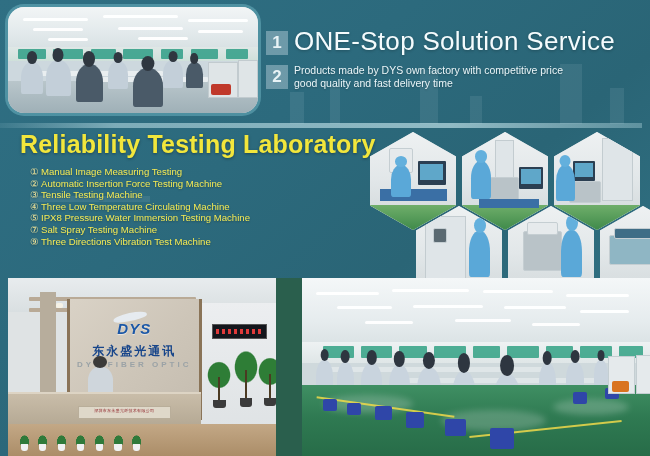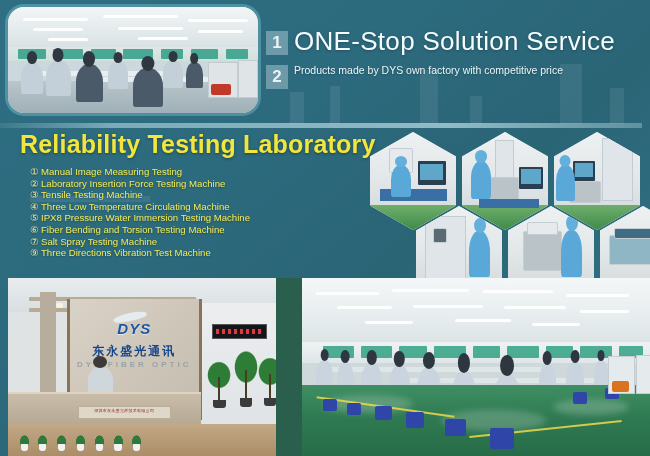--- a/index.html
+++ b/index.html
@@ -269,32 +269,32 @@
     <div class="pf-cab" style="left:92%;top:50%;width:7%;height:34%;"></div>
     <div class="pf-red" style="left:81%;top:73%;width:8%;height:10%;"></div>
   </div>
 
   <div class="num-badge" id="badge1">1</div>
   <div class="num-badge" id="badge2">2</div>
 
   <div class="headline">ONE-Stop Solution Service</div>
   <div class="subline">
     <div>Products  made by DYS  own  factory with competitive price</div>
+    <div>good quality and fast delivery time</div>
   </div>
 
   <div class="divider"></div>
 
   <div class="lab-title">Reliability Testing Laboratory</div>
   <ul class="lab-list">
     <li><span class="mk">①</span><span>Manual  Image Measuring Testing</span></li>
-    <li><span class="mk">②</span><span>Laboratory Insertion Force Testing Machine</span></li>
+    <li><span class="mk">②</span><span>Automatic Insertion Force Testing Machine</span></li>
     <li><span class="mk">③</span><span>Tensile Testing Machine</span></li>
     <li><span class="mk">④</span><span>Three Low Temperature Circulating Machine</span></li>
     <li><span class="mk">⑤</span><span>IPX8 Pressure Water Immersion Testing Machine</span></li>
-    <li><span class="mk">⑥</span><span>Fiber Bending and Torsion Testing Machine</span></li>
     <li><span class="mk">⑦</span><span>Salt Spray Testing Machine</span></li>
     <li><span class="mk">⑨</span><span>Three Directions Vibration Test Machine</span></li>
   </ul>
 
   <div class="hexwrap">
 
     <div class="hex" style="left:2px;top:2px;">
       <div class="hx-wall"></div>
       <div class="hx-floorg"></div>
       <div class="hx-mach" style="left:22%;top:16%;width:26%;height:24%;"></div>

